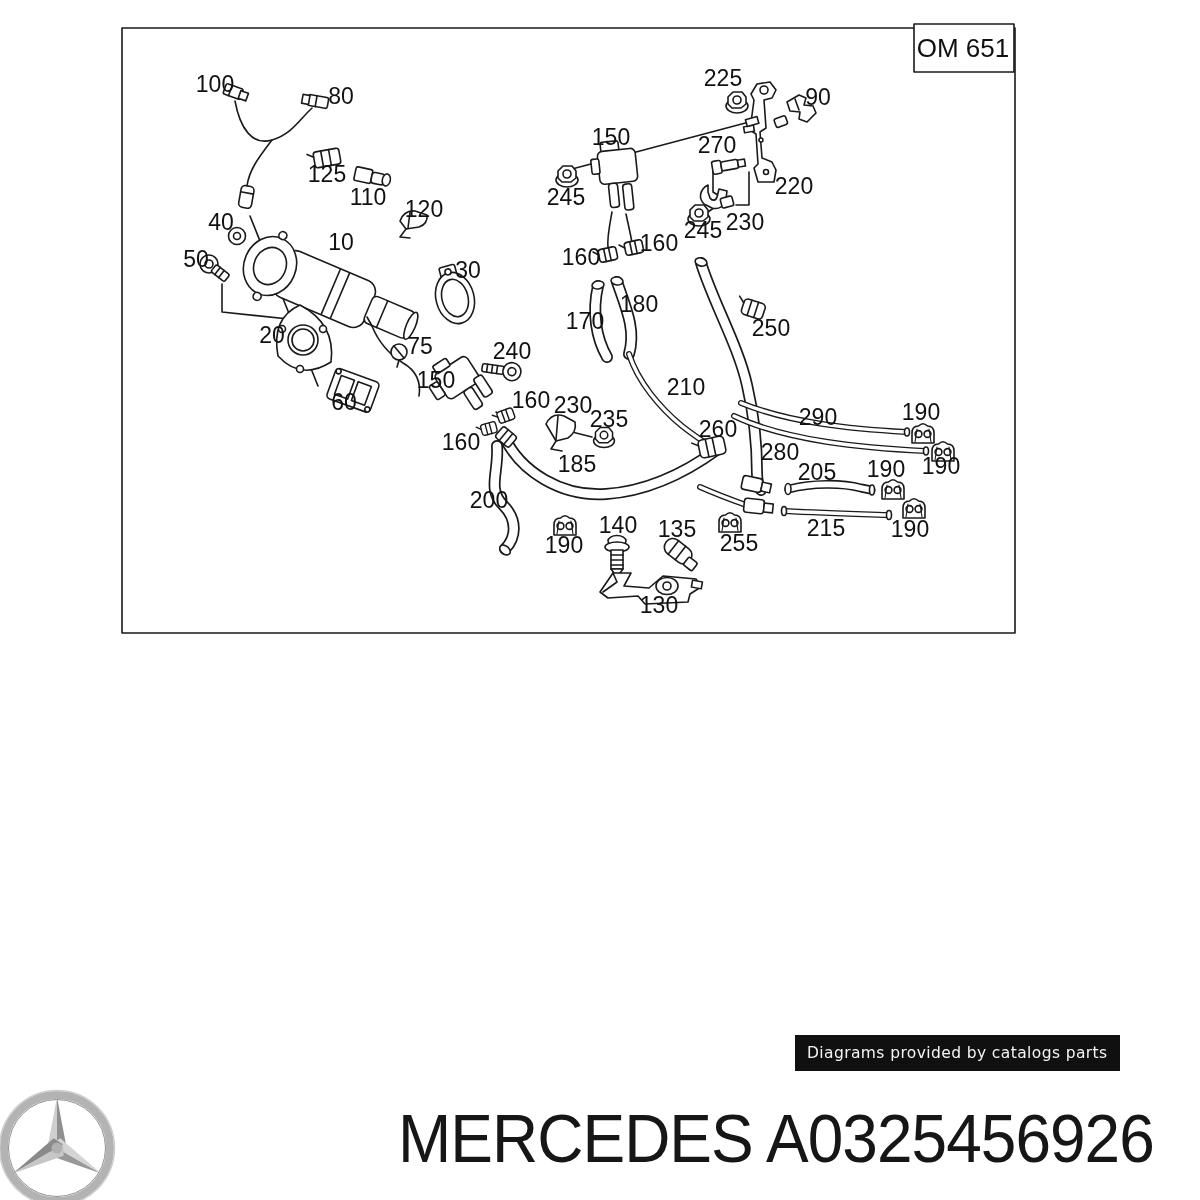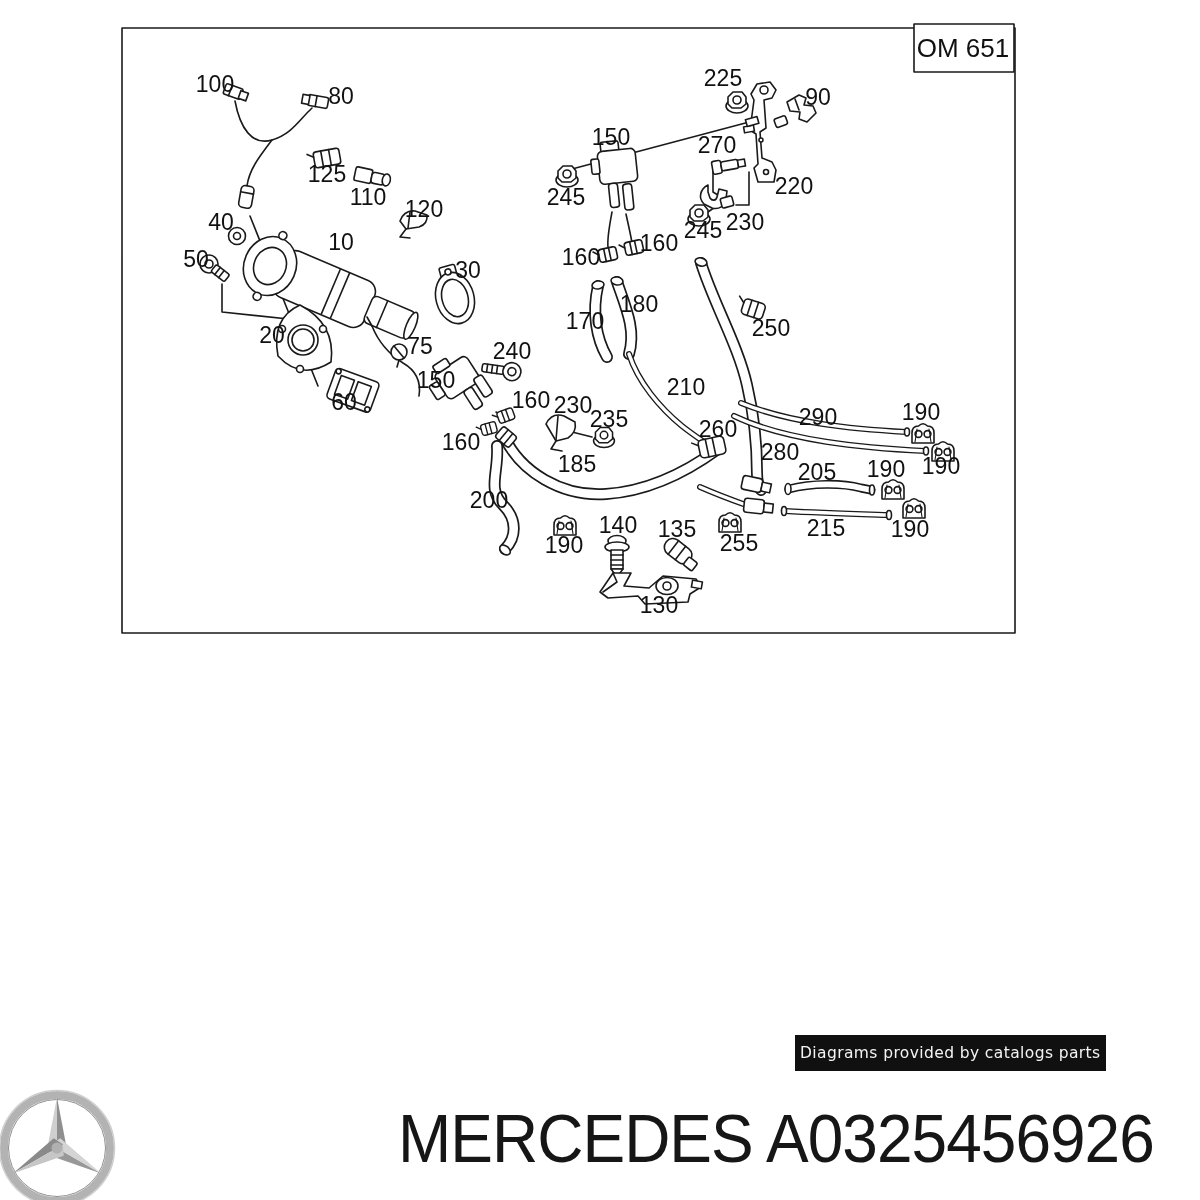--- a/index.html
+++ b/index.html
@@ -15,21 +15,21 @@
   #diagram .mid-o{stroke-width:9;}
   #diagram .mid-i{stroke:#fff;stroke-width:5.8;}
   #diagram .pipe-o{stroke-width:6;}
   #diagram .pipe-i{stroke:#fff;stroke-width:3.4;}
   #diagram text{stroke:none;fill:#111;font:23px "Liberation Sans",sans-serif;text-anchor:middle;}
   #diagram text.om{font-size:26px;}
   #brand-title{position:absolute;left:398px;top:1104px;line-height:1;white-space:nowrap;
                font-size:68px;letter-spacing:-1px;color:#161616;
                transform:scaleX(0.94);transform-origin:left top;}
   #badge{position:absolute;left:795px;top:1035px;height:36px;display:flex;align-items:center;
-         padding:0 5px;background:#101010;color:#f3f3f3;
+         padding:0 12px;background:#101010;color:#f3f3f3;
          font:15.5px "DejaVu Sans",sans-serif;letter-spacing:.4px;}
   #logo{position:absolute;left:-2px;top:1089px;}
 </style>
 </head>
 <body>
 
 <div id="canvas">
 
   <svg id="diagram" width="1200" height="1200" viewBox="0 0 1200 1200">
 

